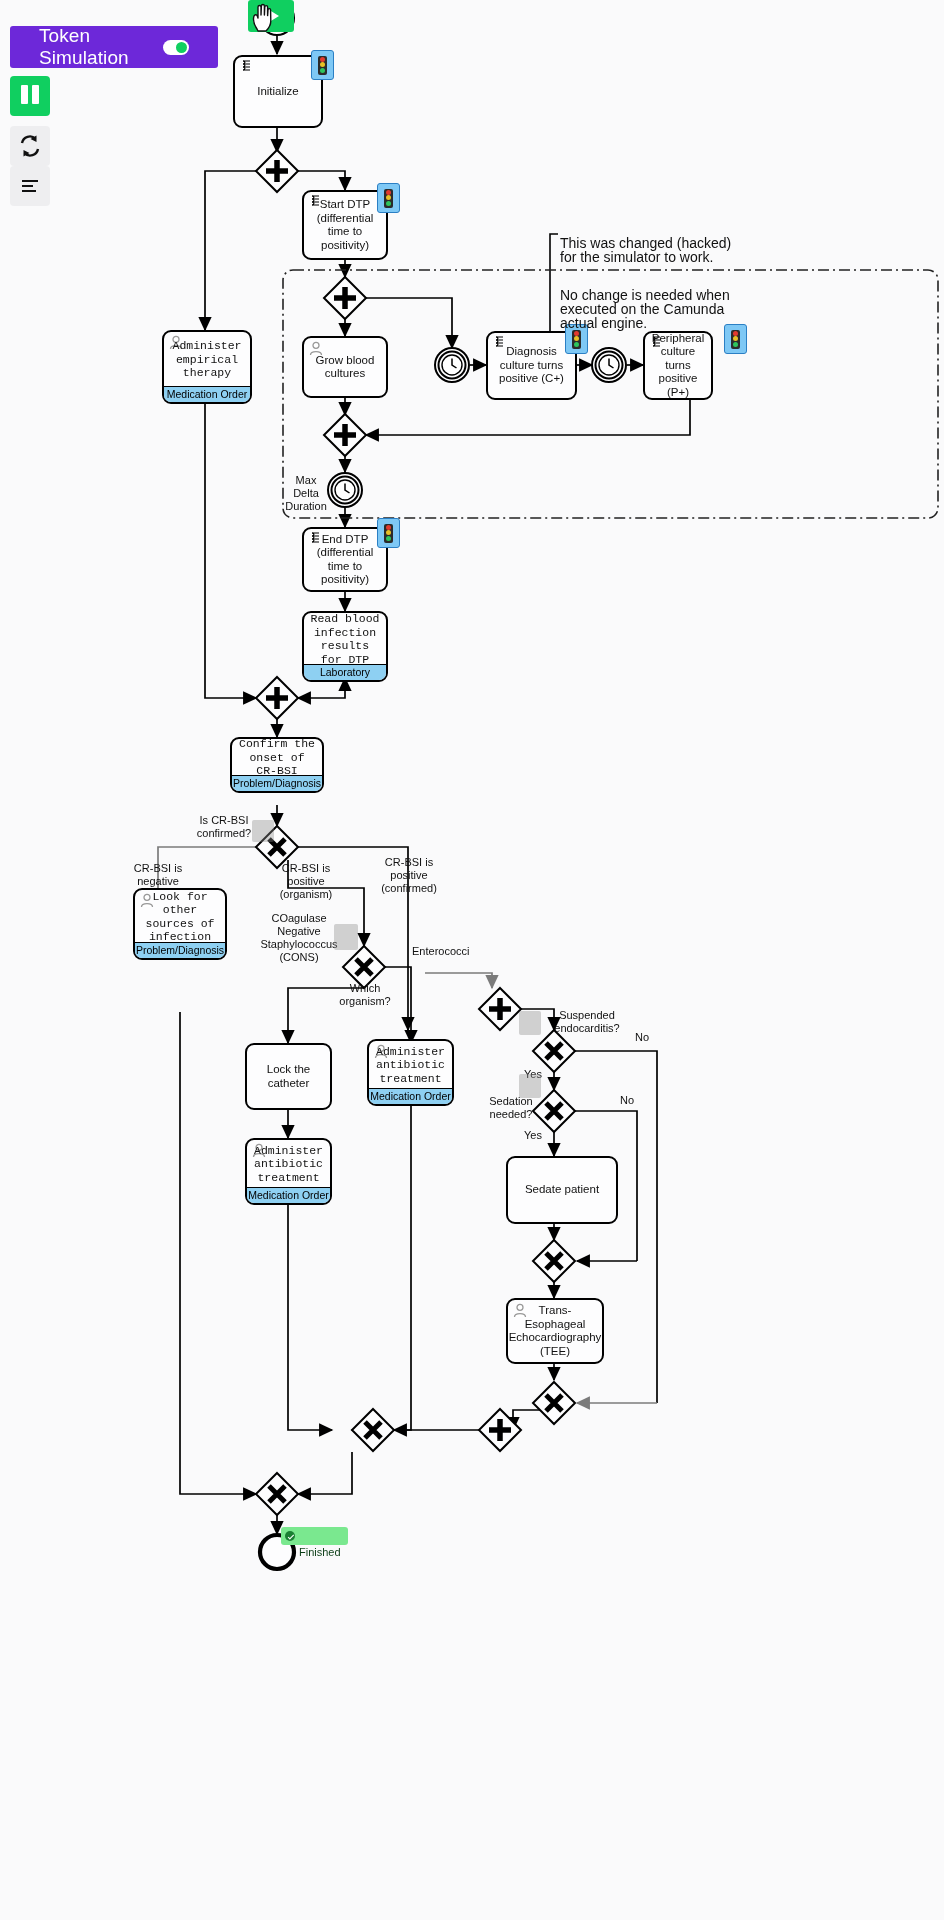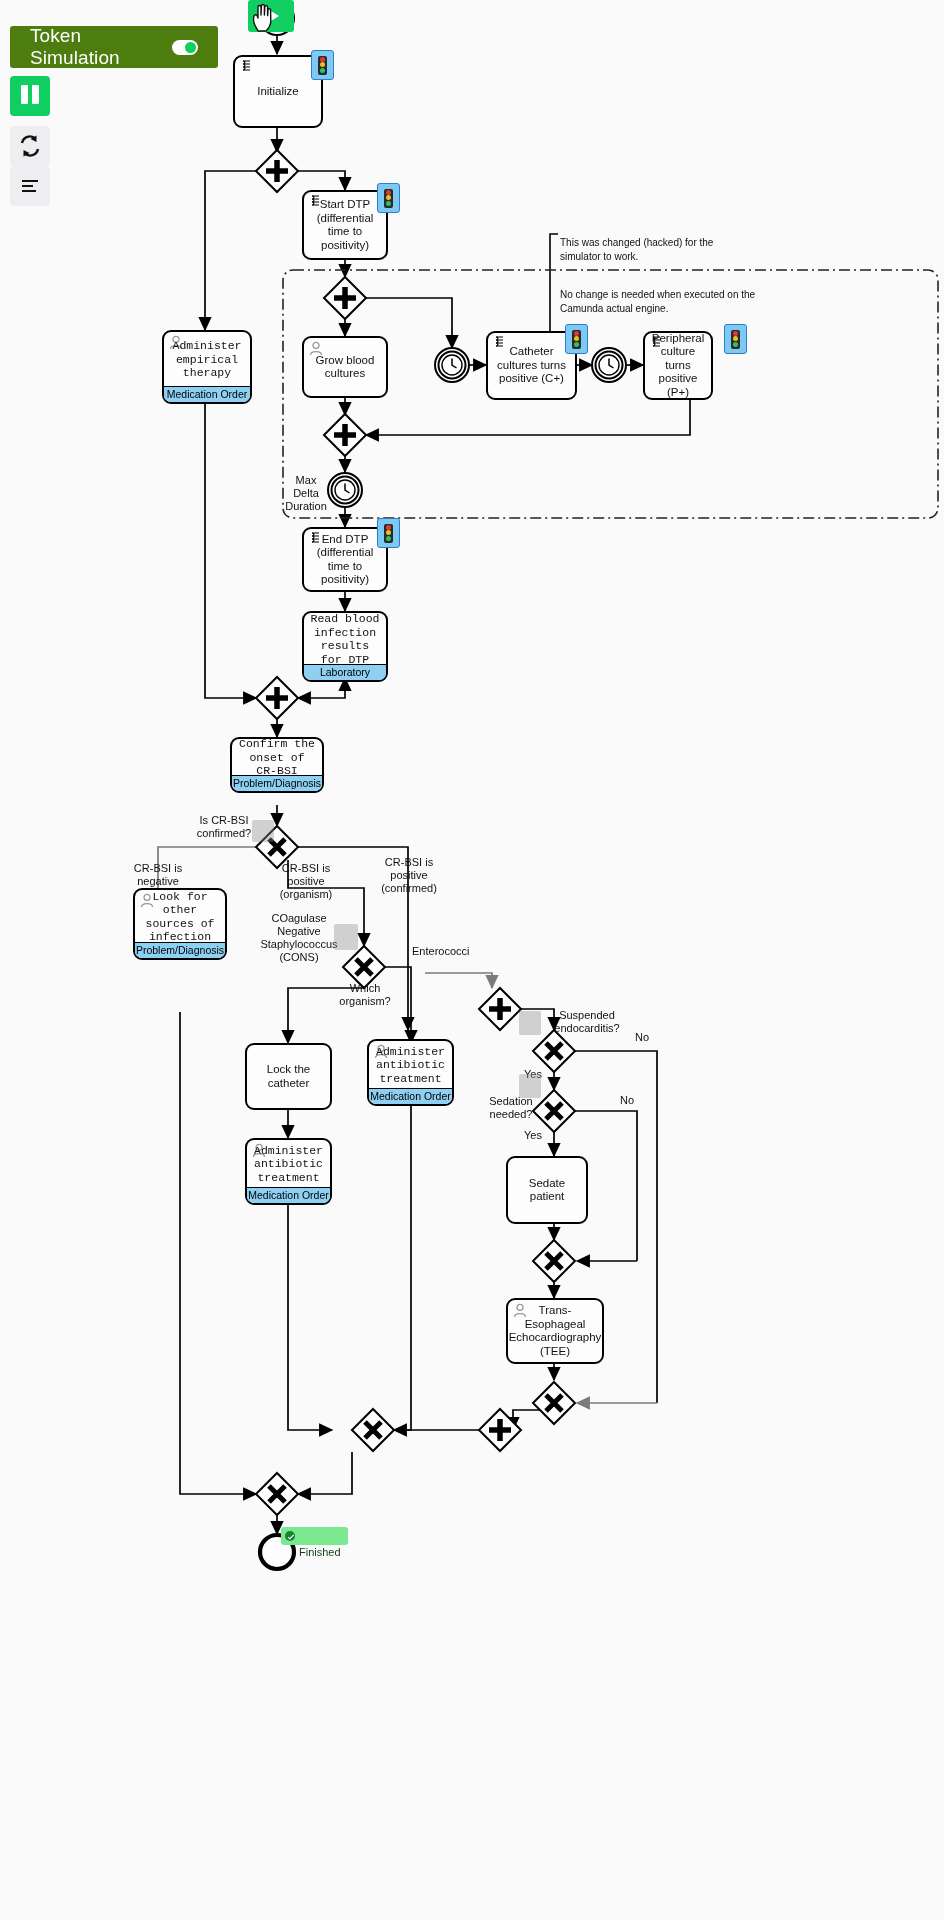--- a/index.html
+++ b/index.html
@@ -2,23 +2,23 @@
 <html><head>
 <meta charset="utf-8">
 <style>
   html,body{margin:0;padding:0;background:#fafafb;}
   body{width:944px;height:1920px;position:relative;overflow:hidden;
        font-family:"Liberation Sans","DejaVu Sans",sans-serif;color:#111;}
   #canvas{position:absolute;inset:0;}
   svg.layer{position:absolute;left:0;top:0;width:944px;height:1920px;overflow:visible;}
 
   
-  .sim-title{position:absolute;left:10px;top:26px;width:208px;height:42px;background:#4d7c0f;
+  .sim-title{position:absolute;left:10px;top:26px;width:208px;height:42px;background:#6d28d9;
              border-radius:3px;display:flex;align-items:center;justify-content:space-between;
-             padding:0 20px;box-sizing:border-box;}
+             padding:0 29px;box-sizing:border-box;}
   .sim-title span{color:#fff;font-size:19px;letter-spacing:.1px;}
   .toggle{width:26px;height:15px;border-radius:8px;background:#fff;position:relative;flex:0 0 auto;}
   .toggle::after{content:"";position:absolute;right:2px;top:2px;width:11px;height:11px;border-radius:50%;
                  background:#10cf60;}
   .sim-btn{position:absolute;left:10px;width:40px;height:40px;border-radius:4px;display:flex;
            align-items:center;justify-content:center;}
   .sim-pause{top:76px;background:#10cf60;}
   .sim-reset{top:166px;background:#eeeef0;}
   .sim-log{top:166px;background:#eeeef0;}
   .bar{width:7px;height:19px;background:#fff;border-radius:1px;display:inline-block;margin:0 2px;}
@@ -32,21 +32,21 @@
   .task.hasfoot .tlabel{bottom:15px;font-family:Liberation Mono, monospace;}
   .foot{position:absolute;left:0;right:0;bottom:0;height:15px;background:#8ed0f2;
         border-top:1px solid #000;font-size:10.5px;line-height:15px;text-align:center;color:#000;}
   .ticon{position:absolute;left:4px;top:3px;width:16px;height:16px;}
   .badge{position:absolute;width:21px;height:28px;background:#7ec8f5;border:1.6px solid #2b7fc4;
          border-radius:3px;display:flex;align-items:center;justify-content:center;}
   .lamp{width:9px;height:19px;background:#2b2b2b;border-radius:2px;display:flex;flex-direction:column;
         align-items:center;justify-content:space-around;padding:1px 0;box-sizing:border-box;}
   .lamp i{width:5px;height:5px;border-radius:50%;display:block;}
   .lbl{position:absolute;font-size:11px;line-height:13px;text-align:center;color:#111;}
-  .annot{position:absolute;font-size:10px;line-height:14px;color:#111;}
+  .annot{position:absolute;font-size:14px;line-height:14px;color:#111;}
   .ghost{position:absolute;background:rgba(140,140,140,.38);border-radius:2px;}
   .finished{position:absolute;height:18px;background:#7ae88f;border-radius:3px;color:#0b3d16;
             font-size:11px;line-height:18px;padding:16px 7px 0 18px;box-sizing:border-box;}
   .finished::before{content:"";position:absolute;left:4px;top:4px;width:10px;height:10px;border-radius:50%;
                     background:#1a7f33;}
   .finished::after{content:"";position:absolute;left:7px;top:7.5px;width:4.5px;height:2px;
                    border-left:1.6px solid #fff;border-bottom:1.6px solid #fff;transform:rotate(-45deg);}
   .cursor{position:absolute;width:26px;height:30px;}
 </style>
 </head>
@@ -334,21 +334,21 @@
       <path d="M2.5,14 C2.5,9.6 13.5,9.6 13.5,14" fill="#fff" stroke="#999" stroke-width="1.3"></path>
     </svg>
     <div class="tlabel">Grow blood cultures</div>
   </div>
 
   <div class="task" style="left:486px;top:331px;width:91px;height:69px">
     <svg class="ticon" viewBox="0 0 16 16">
       <path d="M4,1 C6.5,1 6.5,4 4,4 C6.5,4 6.5,7 4,7 C6.5,7 6.5,10 4,10" fill="none" stroke="#000" stroke-width="1.2"></path>
       <path d="M4,1 L11,1 M4,4 L11,4 M4,7 L11,7 M4,10 L11,10" stroke="#000" stroke-width="1.2"></path>
     </svg>
-    <div class="tlabel">Catheter cultures turns positive (C+)</div>
+    <div class="tlabel">Diagnosis culture turns positive (C+)</div>
   </div>
   <div class="badge" style="left:565px;top:324px">
     <span class="lamp">
         <i style="background:#e23a2e"></i>
         <i style="background:#e8c026"></i>
         <i style="background:#2ec45c"></i>
       </span>
   </div>
 
   <div class="task" style="left:643px;top:331px;width:70px;height:69px">
@@ -415,21 +415,21 @@
 
   <div class="task hasfoot" style="left:367px;top:1039px;width:87px;height:67px">
     <svg class="ticon" viewBox="0 0 16 16">
       <circle cx="8" cy="4.3" r="3" fill="#fff" stroke="#999" stroke-width="1.3"></circle>
       <path d="M2.5,14 C2.5,9.6 13.5,9.6 13.5,14" fill="#fff" stroke="#999" stroke-width="1.3"></path>
     </svg>
     <div class="tlabel">Administer antibiotic treatment</div>
     <div class="foot">Medication Order</div>
   </div>
 
-  <div class="task" style="left:506px;top:1156px;width:82px;height:68px">
+  <div class="task" style="left:506px;top:1156px;width:112px;height:68px">
     <div class="tlabel">Sedate patient</div>
   </div>
 
   <div class="task" style="left:506px;top:1298px;width:98px;height:66px">
     <svg class="ticon" viewBox="0 0 16 16">
       <circle cx="8" cy="4.3" r="3" fill="#fff" stroke="#999" stroke-width="1.3"></circle>
       <path d="M2.5,14 C2.5,9.6 13.5,9.6 13.5,14" fill="#fff" stroke="#999" stroke-width="1.3"></path>
     </svg>
     <div class="tlabel">Trans-Esophageal Echocardiography (TEE)</div>
   </div>

